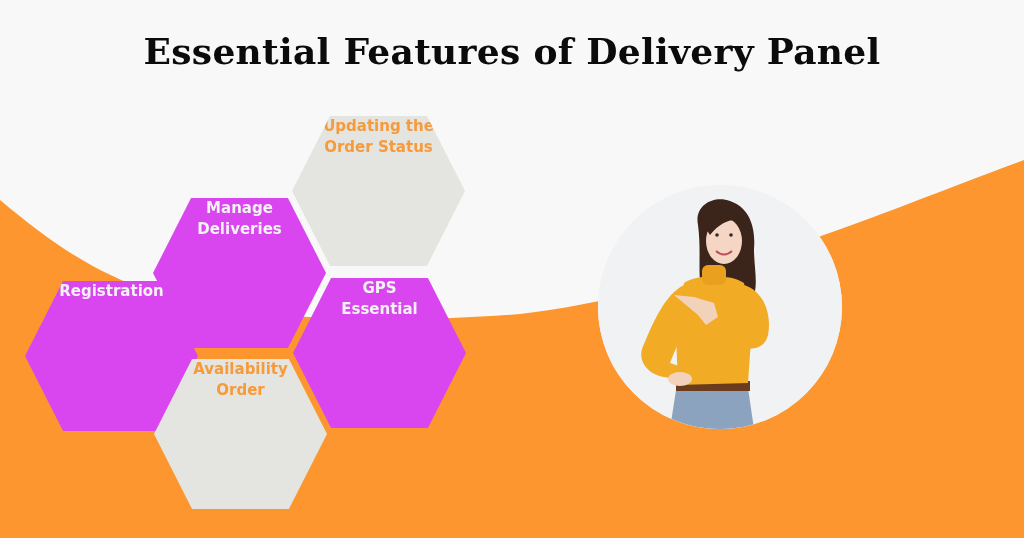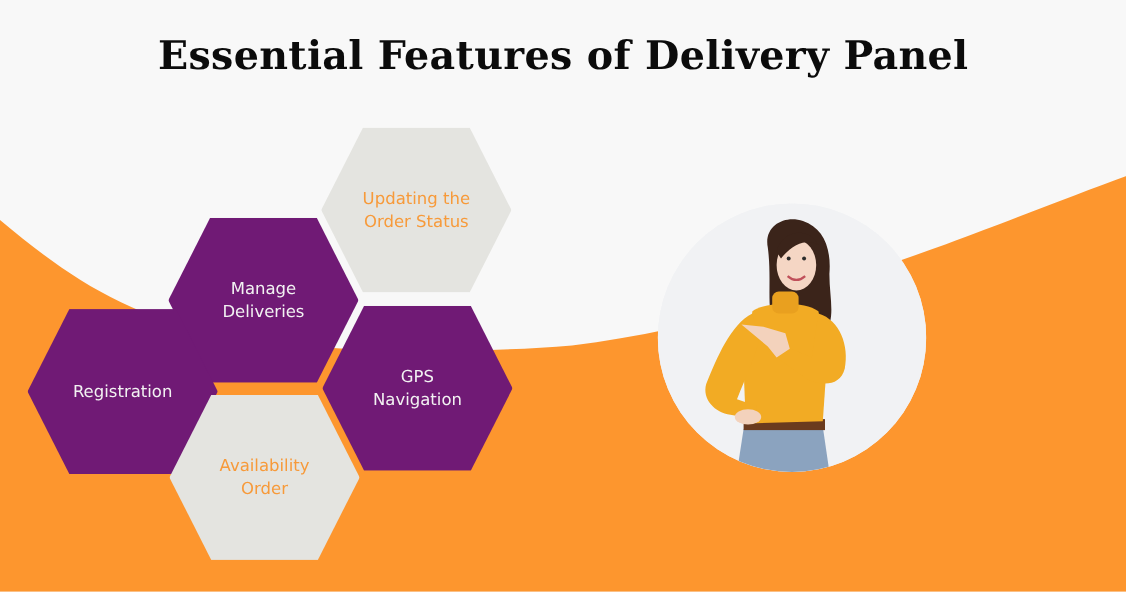--- a/index.html
+++ b/index.html
@@ -10,25 +10,25 @@
     }
     .bg-svg { position: absolute; left: 0; top: 0; width: 1024px; height: 538px; }
     .title {
       position: absolute; left: 0; top: 30px; width: 1024px; text-align: center;
       font-family: "DejaVu Serif", serif; font-weight: bold; font-size: 36px;
       color: #0b0b0b; letter-spacing: 0.3px; margin: 0;
     }
     .hex {
       position: absolute; width: 173px; height: 150px;
       clip-path: polygon(22% 0%, 78% 0%, 100% 50%, 78% 100%, 22% 100%, 0% 50%);
-      display: flex; align-items: center; justify-content: center; text-align: center;
-      font-size: 15px; font-weight: normal; line-height: 21px;
+      display: flex; justify-content: center; text-align: center;
+      font-size: 15px; font-weight: bold; line-height: 21px;
       cursor: pointer;
     }
-    .hex.dark { background: #701a75; color: #f2f2f2; }
+    .hex.dark { background: #d946ef; color: #f2f2f2; }
     .hex.light { background: #e4e4e0; color: #f79a3a; }
     .hex span { display: block; white-space: pre-line; }
     .photo {
       position: absolute; left: 598px; top: 185px; width: 244px; height: 244px;
       border-radius: 50%; background: #f1f2f4; overflow: hidden;
     }
     .photo svg { width: 244px; height: 244px; display: block; }
   </style>
 </head>
 <body>
@@ -42,21 +42,21 @@
 <div class="hex light" style="left:292px; top:116px;">
   <span>Updating the
 Order Status</span>
 </div>
 <div class="hex dark" style="left:153px; top:198px;">
   <span>Manage
 Deliveries</span>
 </div>
 <div class="hex dark" style="left:293px; top:278px;">
   <span>GPS
-Navigation</span>
+Essential</span>
 </div>
 <div class="hex dark" style="left:25px; top:281px;">
   <span>Registration</span>
 </div>
 <div class="hex light" style="left:154px; top:359px;">
   <span>Availability
 Order</span>
 </div>
 
 <div class="photo">

